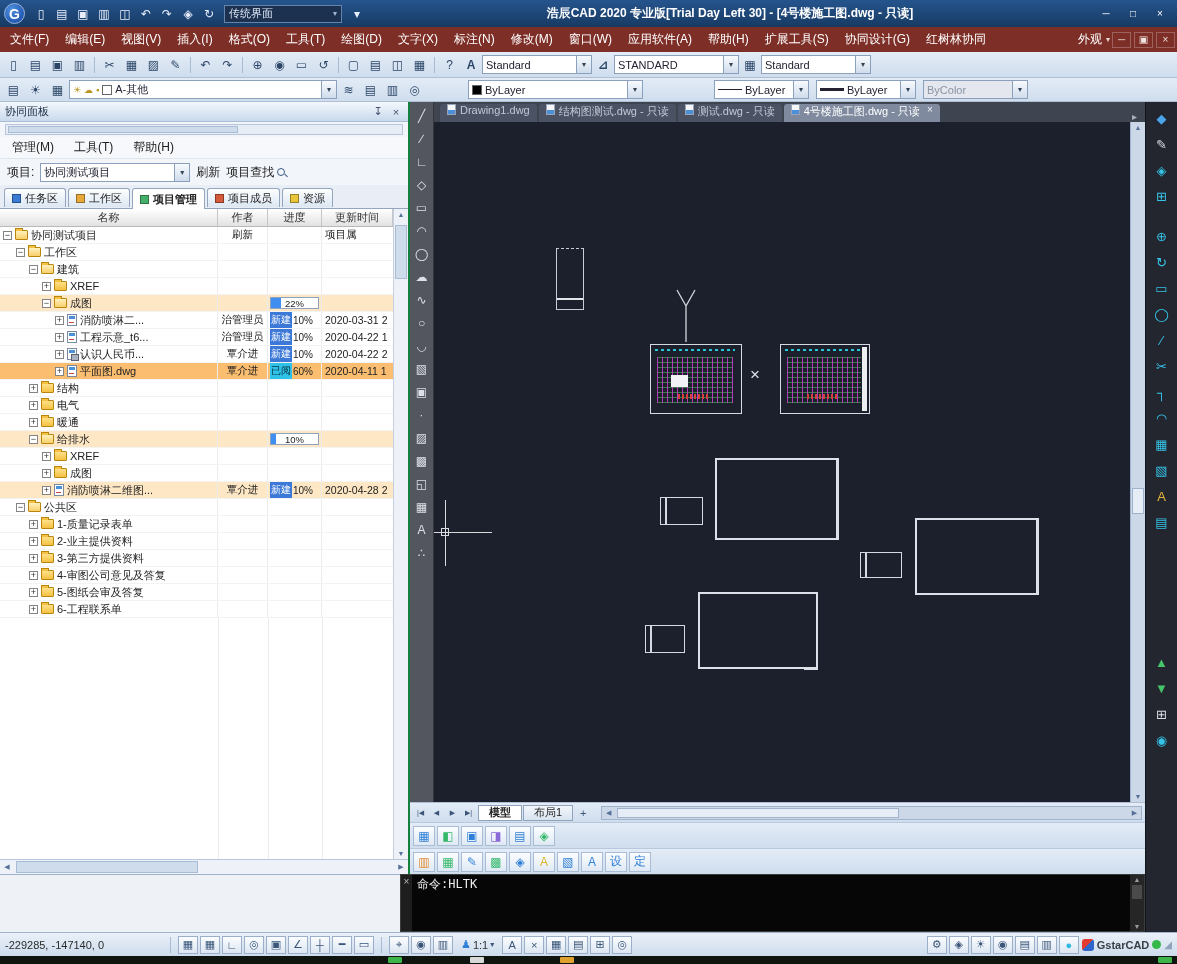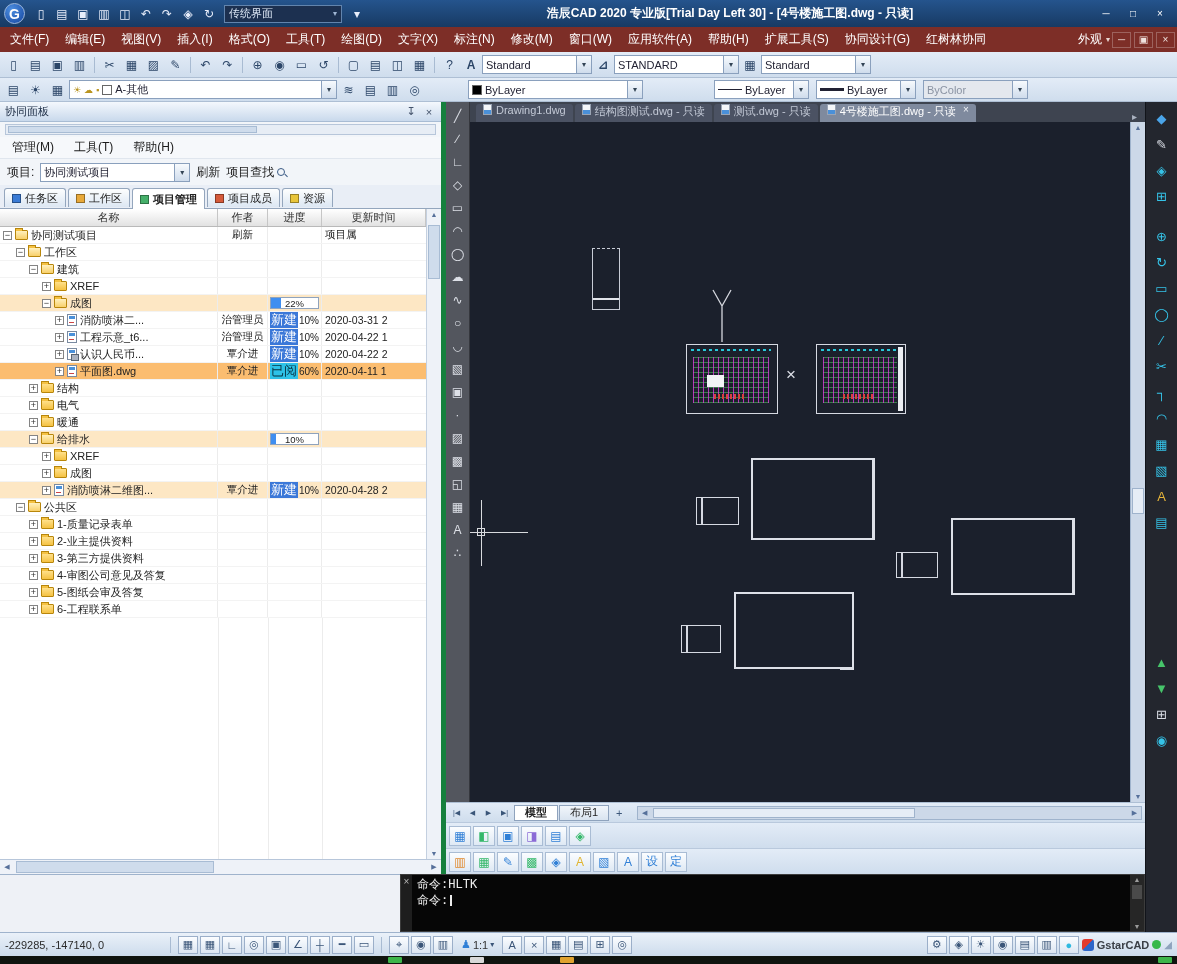--- a/index.html
+++ b/index.html
@@ -49,21 +49,21 @@
   .ltline{width:24px;border-top:1.5px solid #223;flex:none}
   .lwline{width:24px;border-top:3px solid #223;flex:none}
   .li{font-size:9px;color:#b9941f;flex:none}
 
   
   .mid{display:flex;flex:1;min-height:0}
   .mid-left{flex:1;display:flex;flex-direction:column;min-width:0}
   .main-row{flex:1;display:flex;min-height:0}
 
   
-  .panel{width:446px;flex:none;display:flex;flex-direction:column;background:#f2f5f9;border-right:5px solid #15803d}
+  .panel{width:410px;flex:none;display:flex;flex-direction:column;background:#f2f5f9;border-right:2px solid #15803d}
   .panel-title{height:20px;background:linear-gradient(#f4f8fd,#c9d9ec);border-bottom:1px solid #a8bcd4;display:flex;align-items:center;padding:0 5px;font-size:11px;color:#1c2c44;gap:4px;flex:none}
   .ptbtn{width:14px;text-align:center;color:#44536b;font-size:11px}
   .panel-topscroll{height:11px;margin:2px 5px;background:#e7edf5;border:1px solid #b7c6da;position:relative;flex:none}
   .panel-topscroll i{position:absolute;left:2px;top:1px;bottom:1px;width:58%;background:#cfdcec;border:1px solid #a8bcd4}
   .panel-menu{height:22px;display:flex;gap:4px;padding:0 4px;align-items:center;background:#f6f8fb;border-bottom:1px solid #e0e6ee;flex:none}
   .pmenu-item{padding:2px 8px;font-size:12px;color:#1b1b1b}
   .proj-row{height:26px;display:flex;align-items:center;gap:6px;padding:0 7px;font-size:12px;flex:none}
   .proj-combo{width:150px}
   .plink{display:inline-flex;align-items:center;gap:3px;font-size:12px;color:#1b1b1b}
   .mag{width:8px;height:8px;border:1.4px solid #3b5b85;border-radius:50%;position:relative;display:inline-block}
@@ -89,21 +89,21 @@
   .expander{width:9px;height:9px;border:1px solid #848484;background:#fff;font-size:9px;line-height:7px;text-align:center;margin:0 3px 0 0;flex:none;color:#333}
   .tname{white-space:nowrap;overflow:hidden}
   .ticon{flex:none;margin-right:3px;position:relative;display:inline-block}
   .ticon.folder,.ticon.folder-open{width:13px;height:10px;background:linear-gradient(#ffe08a,#f5c243);border:1px solid #b8860b;border-radius:1px}
   .ticon.folder::before,.ticon.folder-open::before{content:"";position:absolute;top:-3px;left:-1px;width:6px;height:2px;background:#f5c243;border:1px solid #b8860b;border-bottom:none}
   .ticon.folder-open{background:linear-gradient(#fff0bd,#f8d06a)}
   .ticon.dwg,.ticon.dwg-lock{width:10px;height:12px;background:#fff;border:1px solid #7a8aa0}
   .ticon.dwg::before,.ticon.dwg-lock::before{content:"";position:absolute;left:1px;right:1px;top:1px;height:3px;background:#4a90d9}
   .ticon.dwg::after{content:"";position:absolute;left:1px;right:2px;top:7px;height:1px;background:#c44}
   .ticon.dwg-lock::after{content:"";position:absolute;right:-3px;bottom:-2px;width:6px;height:5px;background:#aab2c0;border:1px solid #5a6472}
-  .badge{background:#3b78d8;color:#fff;font-size:13px;line-height:12px;padding:16px 1px;flex:none}
+  .badge{background:#3b78d8;color:#fff;font-size:10px;line-height:12px;padding:16px 1px;flex:none}
   .badge.cyan{background:#2ec2e8;color:#06303e}
   .pct{font-size:10px;color:#222}
   .pbar{position:relative;width:100%;height:12px;border:1px solid #8fa3bd;background:#fff;display:flex;align-items:center;justify-content:center}
   .pbar i{position:absolute;left:0;top:0;bottom:0;background:#3f8ef0}
   .pbar .pt{position:relative;font-size:9.5px;z-index:1}
   .tree-fill{flex:1;background-color:#fff;background-image:linear-gradient(#ececec,#ececec),linear-gradient(#ececec,#ececec),linear-gradient(#ececec,#ececec);background-size:1px 100%;background-position:218px 0,268px 0,322px 0;background-repeat:no-repeat}
   .tree-vscroll{width:15px;background:#eef2f8;border-left:1px solid #c4d0e0;display:flex;flex-direction:column;align-items:center;font-size:7px;color:#56709a;flex:none;position:relative;padding:2px 0}
   .tree-vscroll .thumb{position:absolute;top:16px;left:1px;right:1px;height:54px;background:#cfdcec;border:1px solid #a8bcd4}
   .tree-vscroll .bot{margin-top:auto}
   .panel-hscroll{height:15px;display:flex;align-items:center;border-top:1px solid #b7c6da;background:#eef2f8;font-size:7px;color:#56709a;flex:none}
@@ -810,23 +810,20 @@
       </div>
 
       <div class="command-row">
         <div class="cmd-left"></div>
         <div class="cmd-win">
           <div class="cmd-grip">
               <span class="cmd-x">×</span>
             </div>
           <div class="cmd-text">
               <div class="cmd-line">命令:HLTK</div>
-              <div class="cmd-line prompt">
-              <span>命令:</span><span class="cursor"></span>
-            </div>
           </div>
           <div class="cmd-scroll">
             <span>▲</span>
             <i></i>
             <span class="dn">▼</span>
           </div>
         </div>
       </div>
     </div>
 

